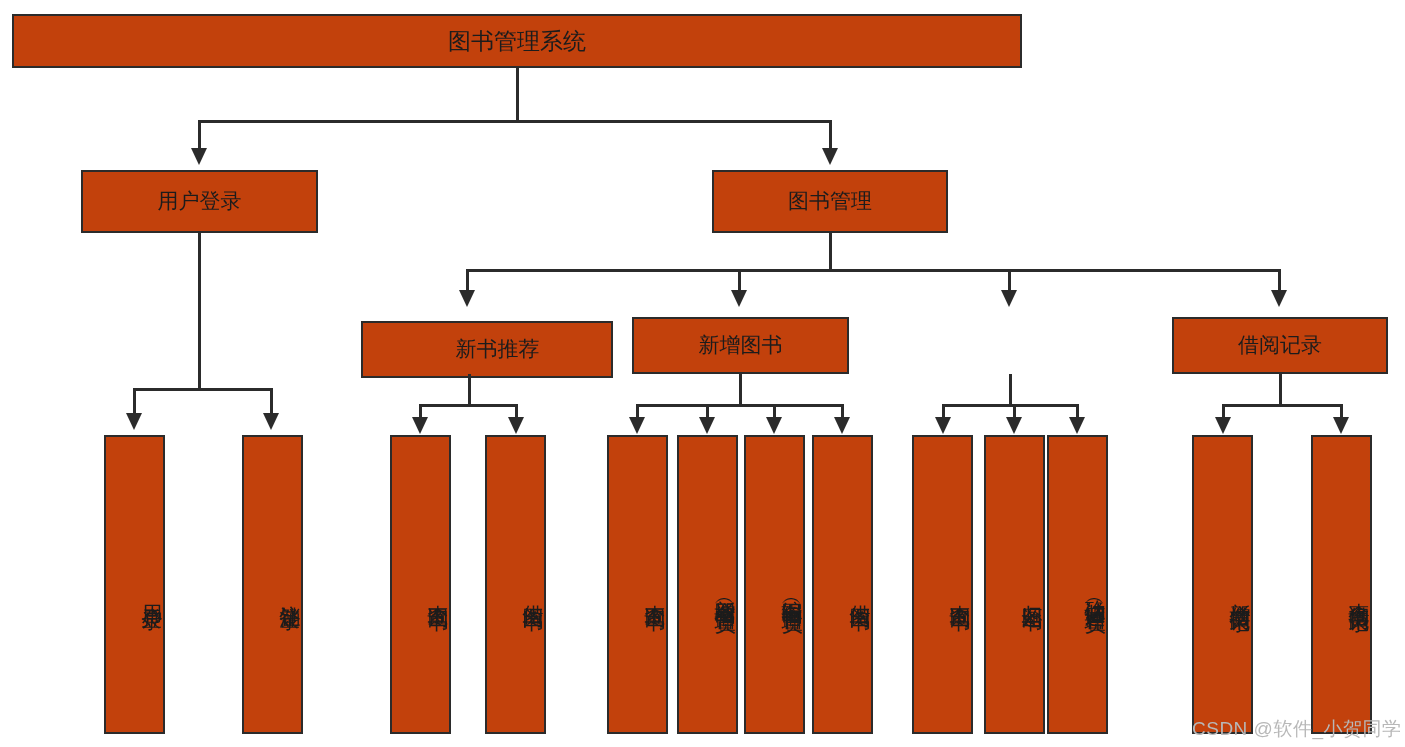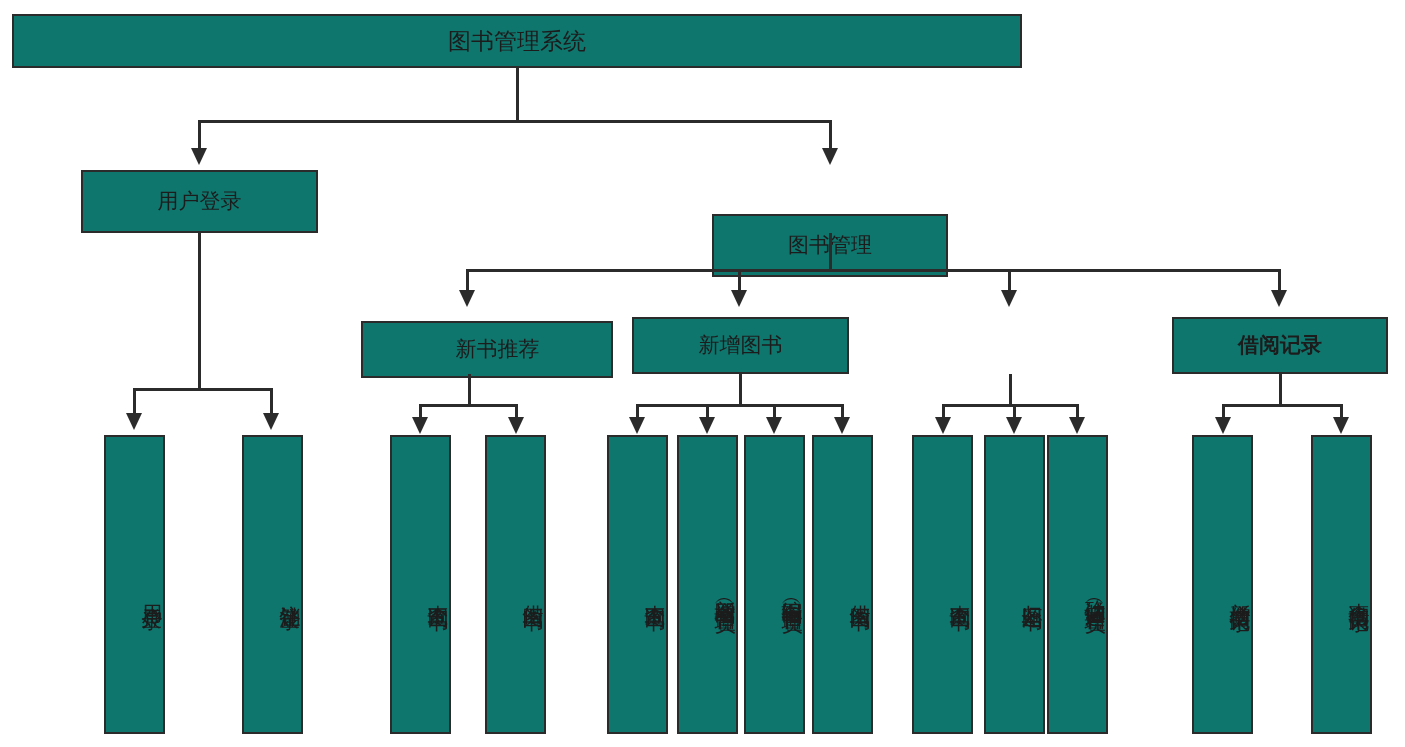--- a/index.html
+++ b/index.html
@@ -14,21 +14,21 @@
     position: relative;
     width: 1405px;
     height: 747px;
     background: #ffffff;
     overflow: hidden;
   }
   .node {
     position: absolute;
     box-sizing: border-box;
     border: 2px solid #2b2b2b;
-    background: #0f766e;
+    background: #c2410c;
     display: flex;
     align-items: center;
     justify-content: center;
     color: #1c1c1c;
     text-align: center;
     line-height: 1.08;
   }
   .node.root {
     font-size: 23px;
   }
@@ -90,21 +90,21 @@
   <div class="edge h" style="left:198px; top:120px; width:634px; height:3px;"></div>
 
   <div class="edge v" style="left:198px; top:120px; width:3px; height:30px;"></div>
   <div class="arrow" style="left:191px; top:148px;"></div>
   <div class="edge v" style="left:829px; top:120px; width:3px; height:30px;"></div>
   <div class="arrow" style="left:822px; top:148px;"></div>
 
   <div class="node mid" style="left:81px; top:170px; width:237px; height:63px;">
     <span>用户登录</span>
   </div>
-  <div class="node mid" style="left:712px; top:170px; width:236px; height:63px;margin-top:44px;">
+  <div class="node mid" style="left:712px; top:170px; width:236px; height:63px;">
     <span>图书管理</span>
   </div>
 
   <div class="edge v" style="left:198px; top:233px; width:3px; height:157px;"></div>
   <div class="edge h" style="left:133px; top:388px; width:140px; height:3px;"></div>
   <div class="edge v" style="left:133px; top:388px; width:3px; height:27px;"></div>
   <div class="arrow" style="left:126px; top:413px;"></div>
   <div class="edge v" style="left:270px; top:388px; width:3px; height:27px;"></div>
   <div class="arrow" style="left:263px; top:413px;"></div>
 
@@ -125,21 +125,21 @@
   <div class="arrow" style="left:1001px; top:290px;"></div>
   <div class="edge v" style="left:1278px; top:269px; width:3px; height:23px;"></div>
   <div class="arrow" style="left:1271px; top:290px;"></div>
 
   <div class="node sub" style="left:361px; top:321px; width:252px; height:57px;padding-left:21px;">
     <span>新书推荐</span>
   </div>
   <div class="node sub" style="left:632px; top:317px; width:217px; height:57px;">
     <span>新增图书</span>
   </div>
-  <div class="node sub" style="left:1172px; top:317px; width:216px; height:57px;font-weight:bold;">
+  <div class="node sub" style="left:1172px; top:317px; width:216px; height:57px;">
     <span>借阅记录</span>
   </div>
 
   <div class="edge v" style="left:468px; top:374px; width:3px; height:32px;"></div>
   <div class="edge h" style="left:419px; top:404px; width:99px; height:3px;"></div>
   <div class="edge v" style="left:419px; top:404px; width:3px; height:15px;"></div>
   <div class="arrow" style="left:412px; top:417px;"></div>
   <div class="edge v" style="left:515px; top:404px; width:3px; height:15px;"></div>
   <div class="arrow" style="left:508px; top:417px;"></div>
 
@@ -200,14 +200,15 @@
   <div class="edge v" style="left:1340px; top:404px; width:3px; height:15px;"></div>
   <div class="arrow" style="left:1333px; top:417px;"></div>
 
   <div class="node leaf" style="left:1192px; top:435px; width:61px; height:299px;">
     <span>新增借阅记录</span>
   </div>
   <div class="node leaf" style="left:1311px; top:435px; width:61px; height:299px;">
     <span>查询借阅记录</span>
   </div>
 
+  <div id="watermark">CSDN @软件_小贺同学</div>
 
 </div>
 
 </body></html>

